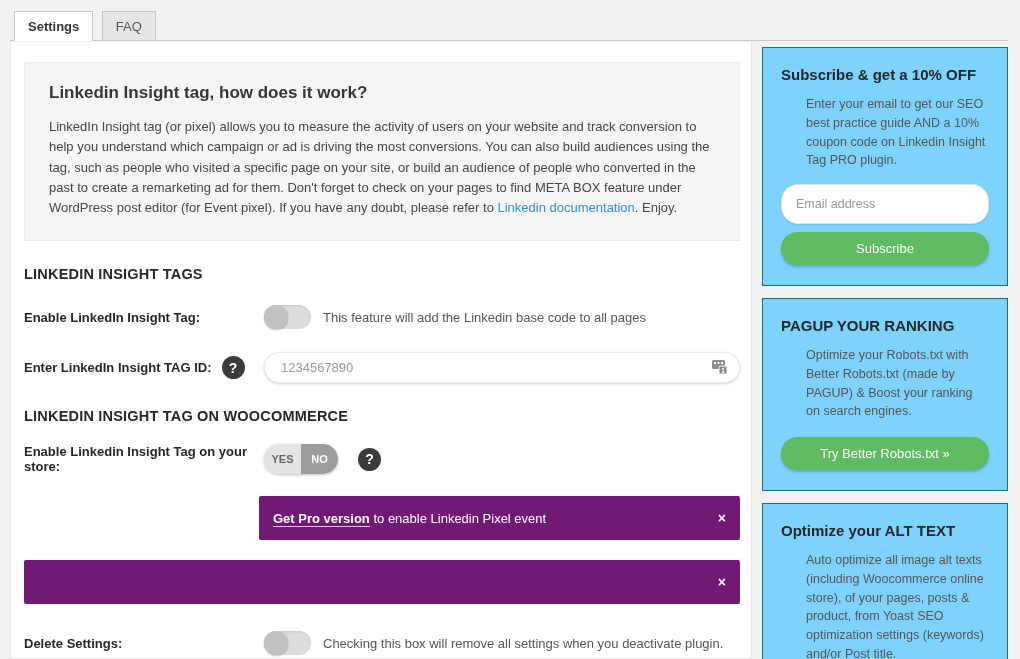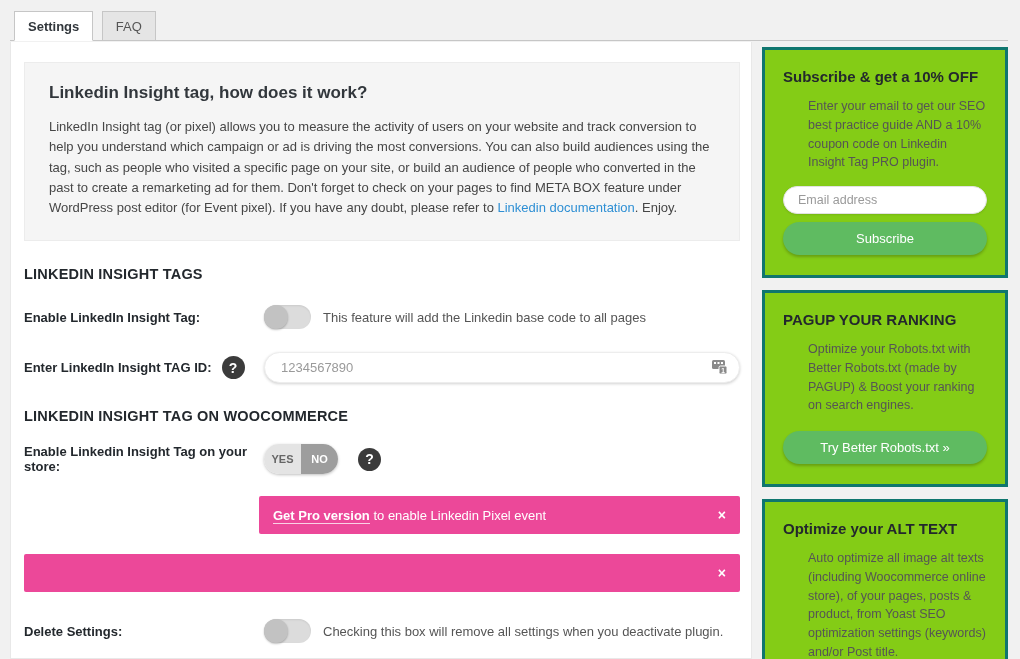--- a/index.html
+++ b/index.html
@@ -116,51 +116,51 @@
   }
   .yesno span {
     display:inline-flex; align-items:center; justify-content:center;
     width:37px; font-size:11px; font-weight:bold;
   }
   .yesno .yes { background:#e4e4e4; color:#666; }
   .yesno .no  { background:#9d9d9d; color:#fff; }
   .yesno + .help-icon { margin-left:20px; }
   
   .banner {
-    background:#ec4899; color:#fff;
-    height:38px; border-radius:2px;
+    background:#701a75; color:#fff;
+    height:44px; border-radius:2px;
     display:flex; align-items:center;
     font-size:13px;
     padding:0 14px;
   }
   .banner a { color:#fff; font-weight:bold; border-bottom:1px solid rgba(255,255,255,.75); }
   .banner .spacer { flex:1; }
   .banner .close {
     color:#fff; font-weight:bold; font-size:14px; cursor:pointer; padding-left:10px;
   }
   .banner1 { margin:22px 11px 0 248px; }
   .banner2 { margin:20px 11px 0 13px; }
   .row.delete { margin-top:24px;text-align:center; }
   
   .sidebar {
     position:absolute; left:762px; top:47px; width:246px;
     display:flex; flex-direction:column; gap:12px;
   }
   .side-panel {
-    background:#84cc16; border:3px solid #0f766e;
+    background:#7dd3fc; border:1px solid #0f766e;
     padding:18px 18px 20px;
   }
   .side-panel h3 {
     font-size:15px; font-weight:600; color:#23282d; margin-bottom:12px;
   }
   .side-panel p {
     font-size:12.5px; line-height:1.5; color:#555;margin-left:25px;
   }
   .email-input {
-    width:100%; height:28px; margin-top:14px;
+    width:100%; height:40px; margin-top:14px;
     border:1px solid #e2e2e2; border-radius:17px;
     padding:0 14px; font-size:12.5px; color:#444;
     font-family:"Liberation Sans", sans-serif;
     box-shadow:0 1px 2px rgba(0,0,0,.1);
     outline:none;
   }
   .email-input::placeholder { color:#9a9a9a; }
   .green-btn {
     display:block; width:100%; margin-top:10px;
     background:#5fbb61; border:none; border-radius:18px;

